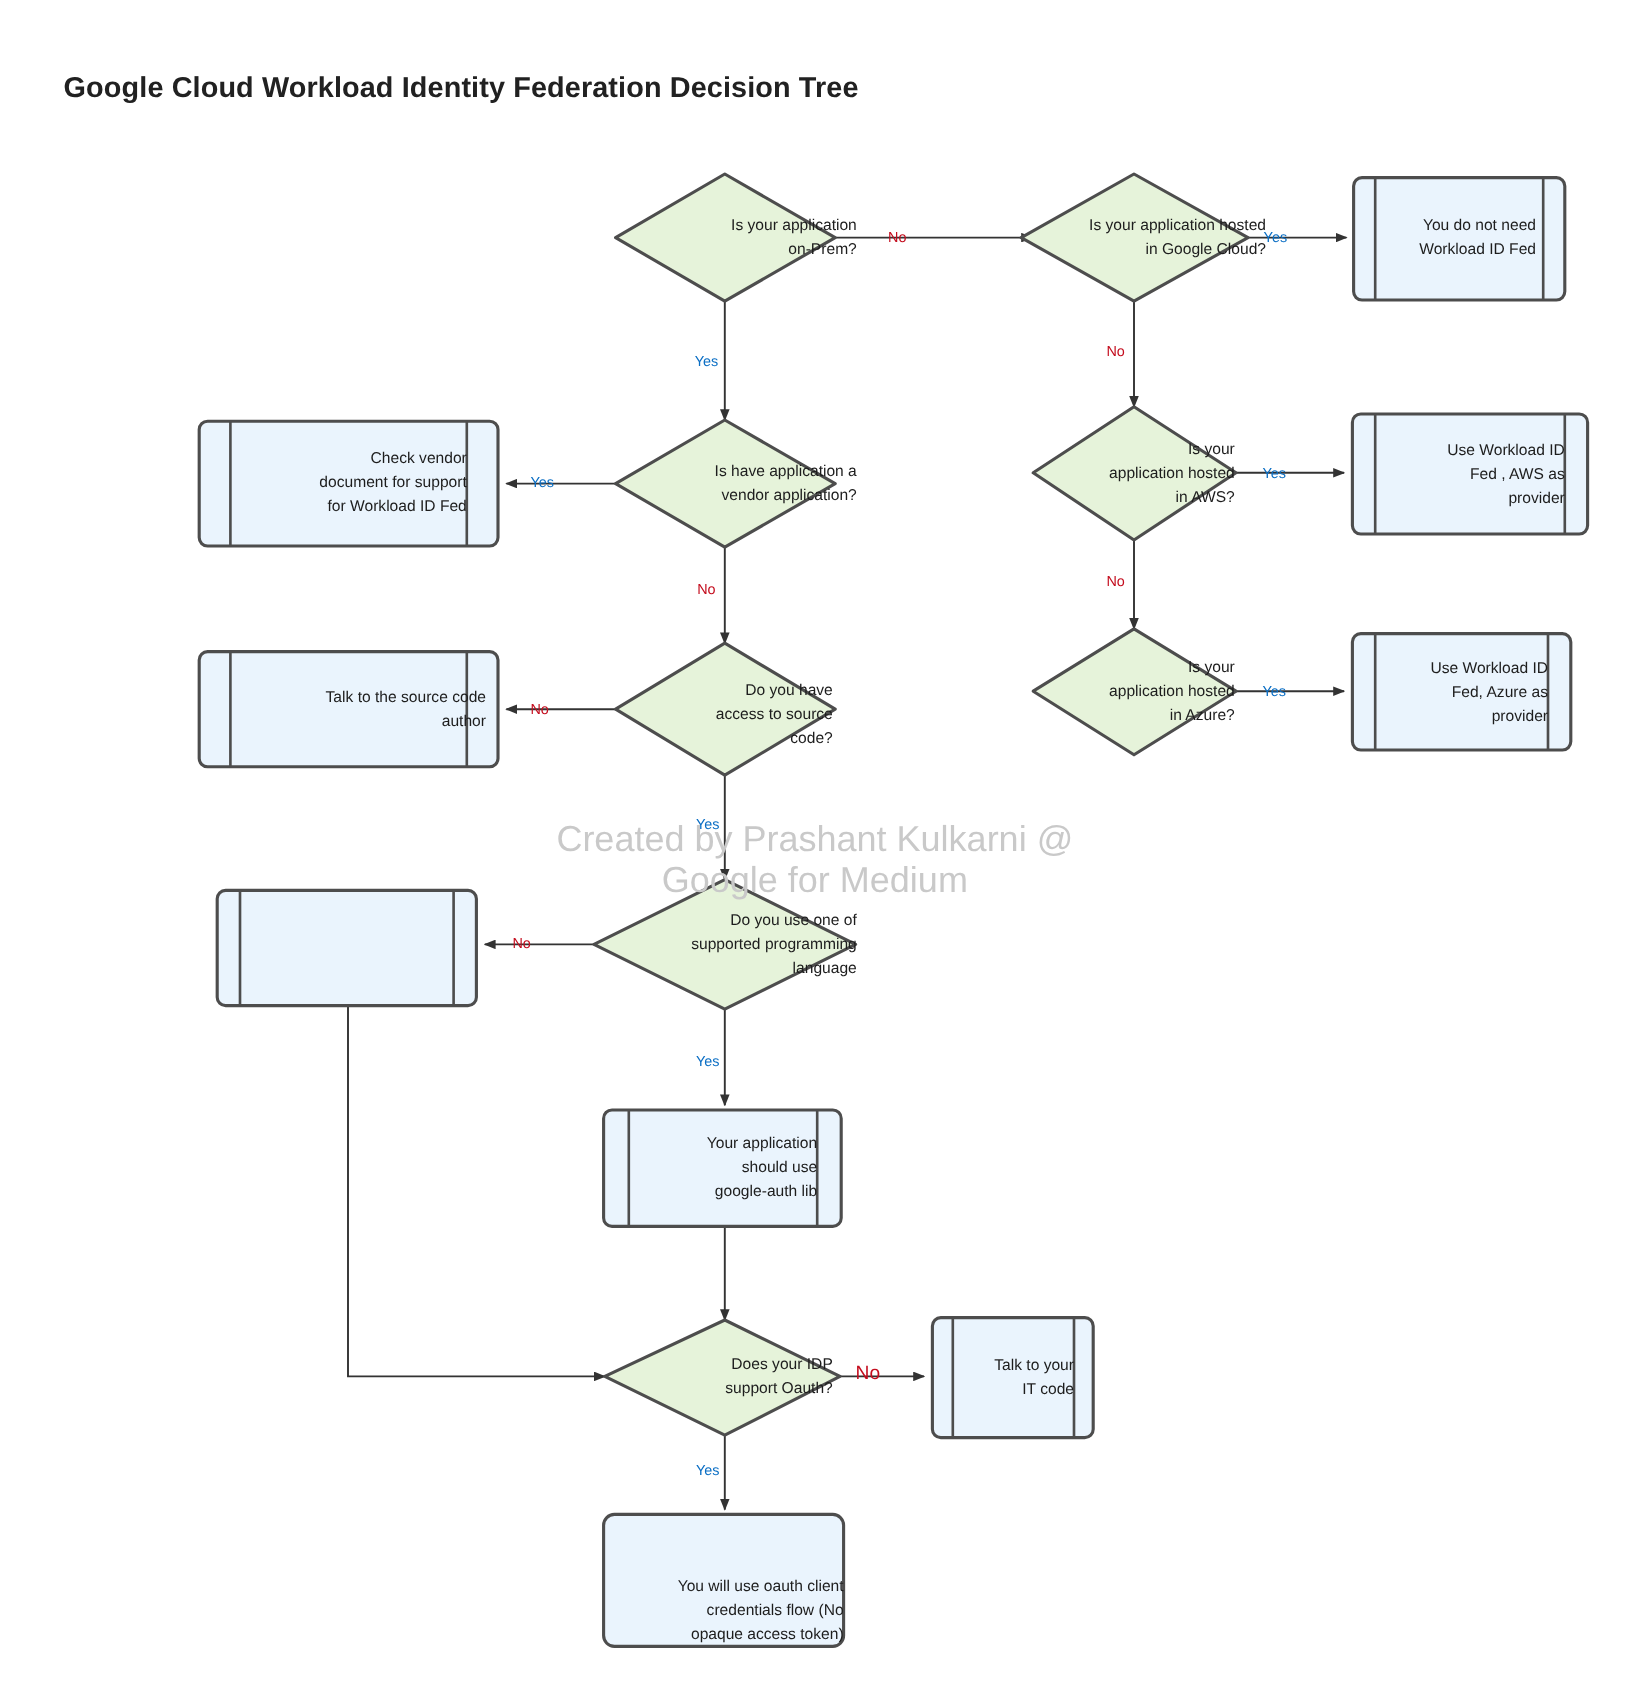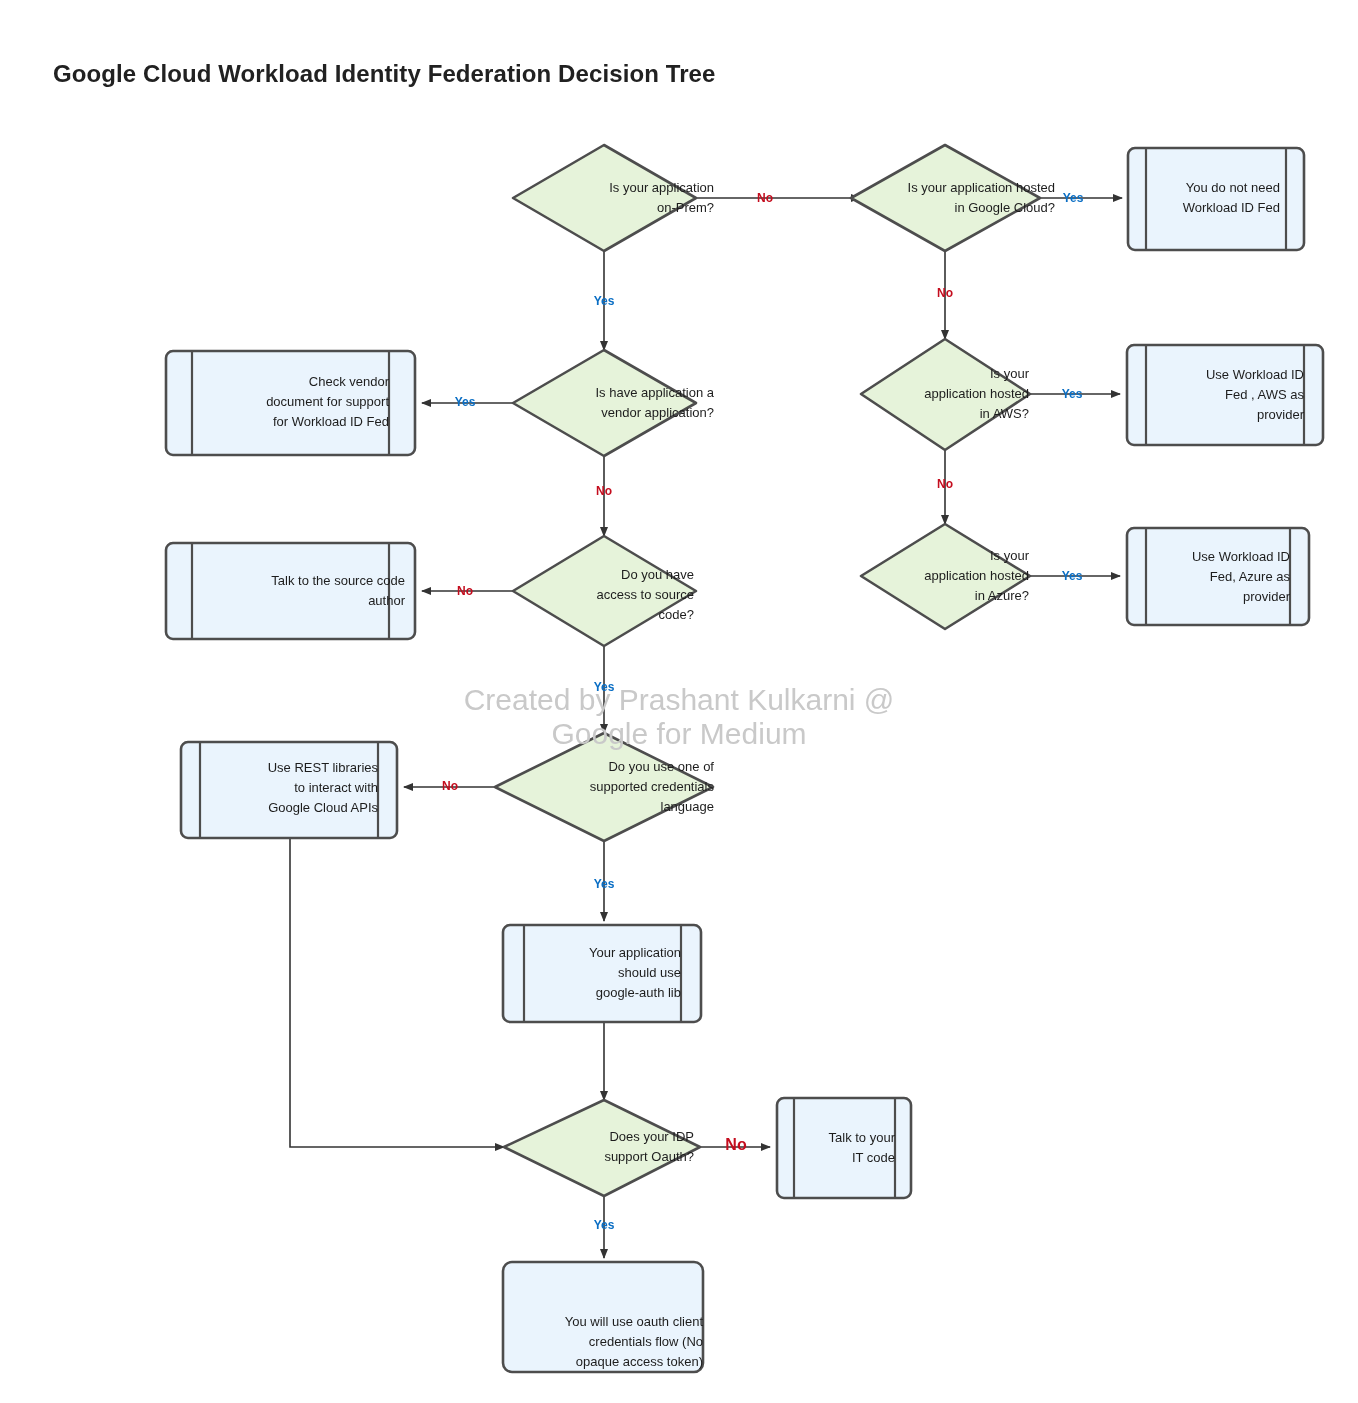--- a/index.html
+++ b/index.html
@@ -52,23 +52,23 @@
     position: absolute;
     text-align: right;
     font-size: 13px;
     line-height: 20px;
     color: #1d1d1d;
     pointer-events: none;
     white-space: pre-line;
   }
   .edge-label {
     position: absolute;
-    text-align: center;
+    text-align: left;
     font-size: 12px;
-    font-weight: bold;
+    font-weight: normal;
     line-height: 13px;
     white-space: nowrap;
   }
   .edge-yes { color: #0a6ec4; }
   .edge-no  { color: #c40d1e; }
   .edge-no-big { font-size: 16px; }
 </style>
 </head>
 <body>
 
@@ -225,26 +225,23 @@
 
   <div class="node-label" style="left:861px; top:546px; width:168px;">Is your
 application hosted
 in Azure?</div>
 
   <div class="node-label" style="left:1146px; top:547px; width:144px;">Use Workload ID
 Fed, Azure as
 provider</div>
 
   <div class="node-label" style="left:494px; top:757px; width:220px;">Do you use one of
-supported credentials
+supported programming
 language</div>
 
-  <div class="node-label" style="left:200px; top:758px; width:178px;">Use REST libraries
-to interact with
-Google Cloud APIs</div>
 
   <div class="node-label" style="left:524px; top:943px; width:157px;">Your application
 should use
 google-auth lib</div>
 
   <div class="node-label" style="left:514px; top:1127px; width:180px;">Does your IDP
 support Oauth?</div>
 
   <div class="node-label" style="left:794px; top:1128px; width:101px;">Talk to your
 IT code</div>

